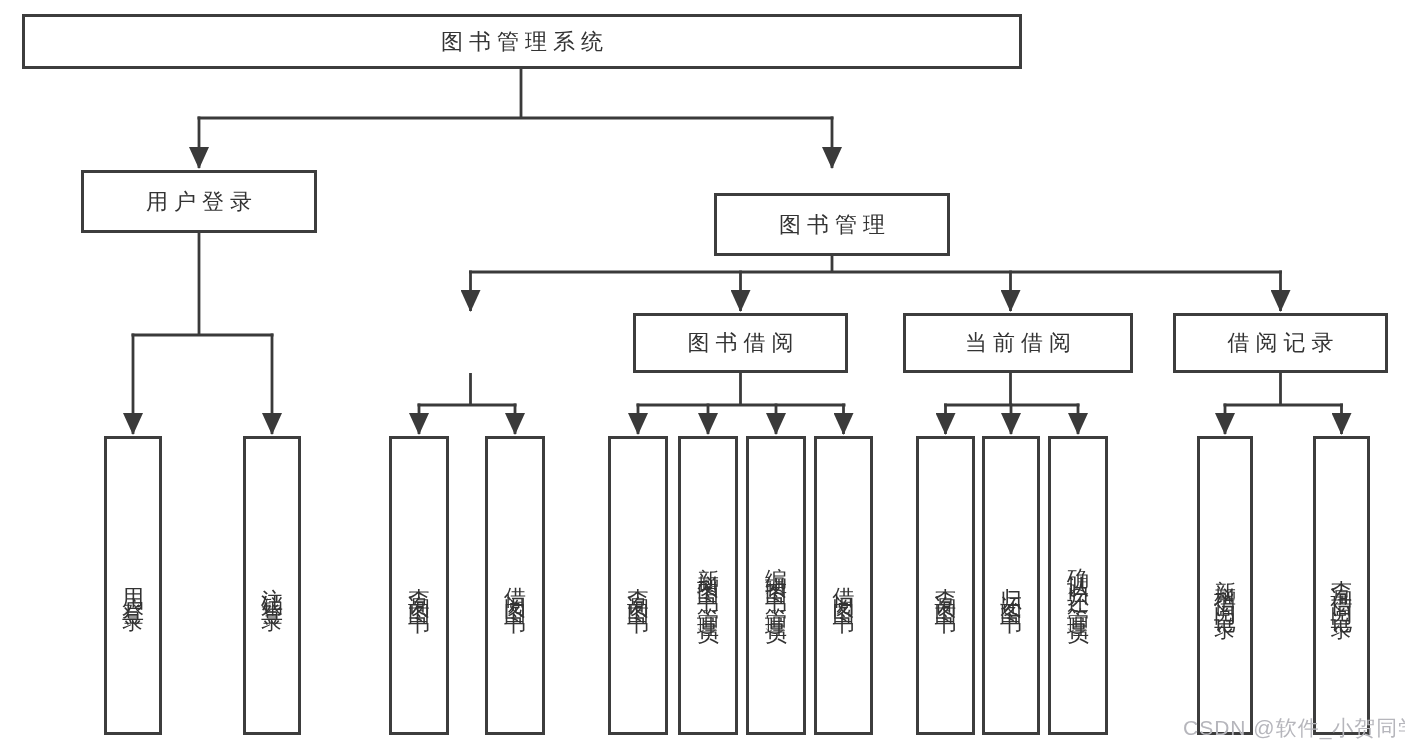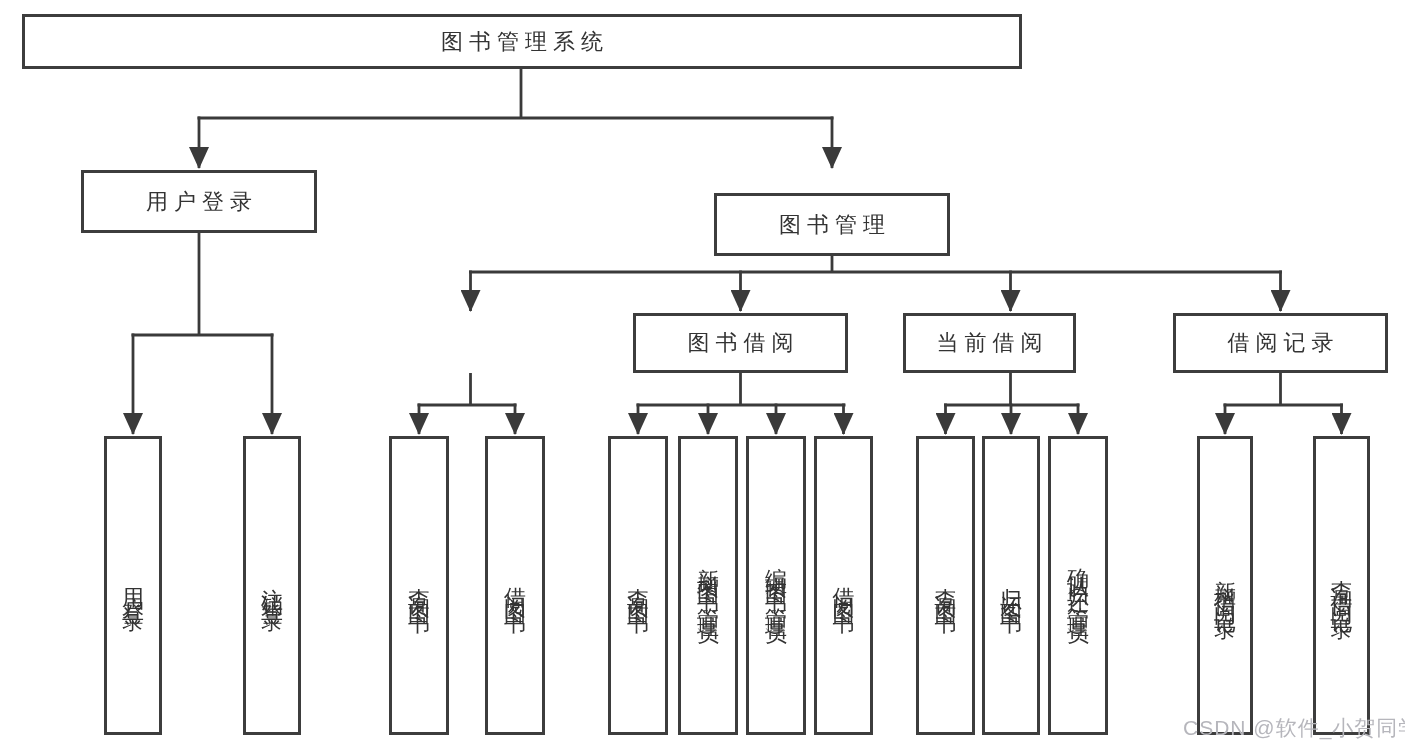--- a/index.html
+++ b/index.html
@@ -98,21 +98,21 @@
   <div class="node h-node" style="left:81px;top:170px;width:236px;height:63px;">
     <span class="lbl">用户登录</span>
   </div>
   <div class="node h-node" style="left:714px;top:170px;width:236px;height:63px;margin-top:23px;">
     <span class="lbl">图书管理</span>
   </div>
 
   <div class="node h-node" style="left:633px;top:313px;width:215px;height:60px;">
     <span class="lbl">图书借阅</span>
   </div>
-  <div class="node h-node" style="left:903px;top:313px;width:173px;height:60px;">
+  <div class="node h-node" style="left:903px;top:313px;width:230px;height:60px;">
     <span class="lbl">当前借阅</span>
   </div>
   <div class="node h-node" style="left:1173px;top:313px;width:215px;height:60px;">
     <span class="lbl">借阅记录</span>
   </div>
 
   <div class="node v-node" style="left:104px;top:436px;width:58px;height:299px;">
     <span class="lbl">用户登录</span>
   </div>
   <div class="node v-node" style="left:243px;top:436px;width:58px;height:299px;">

